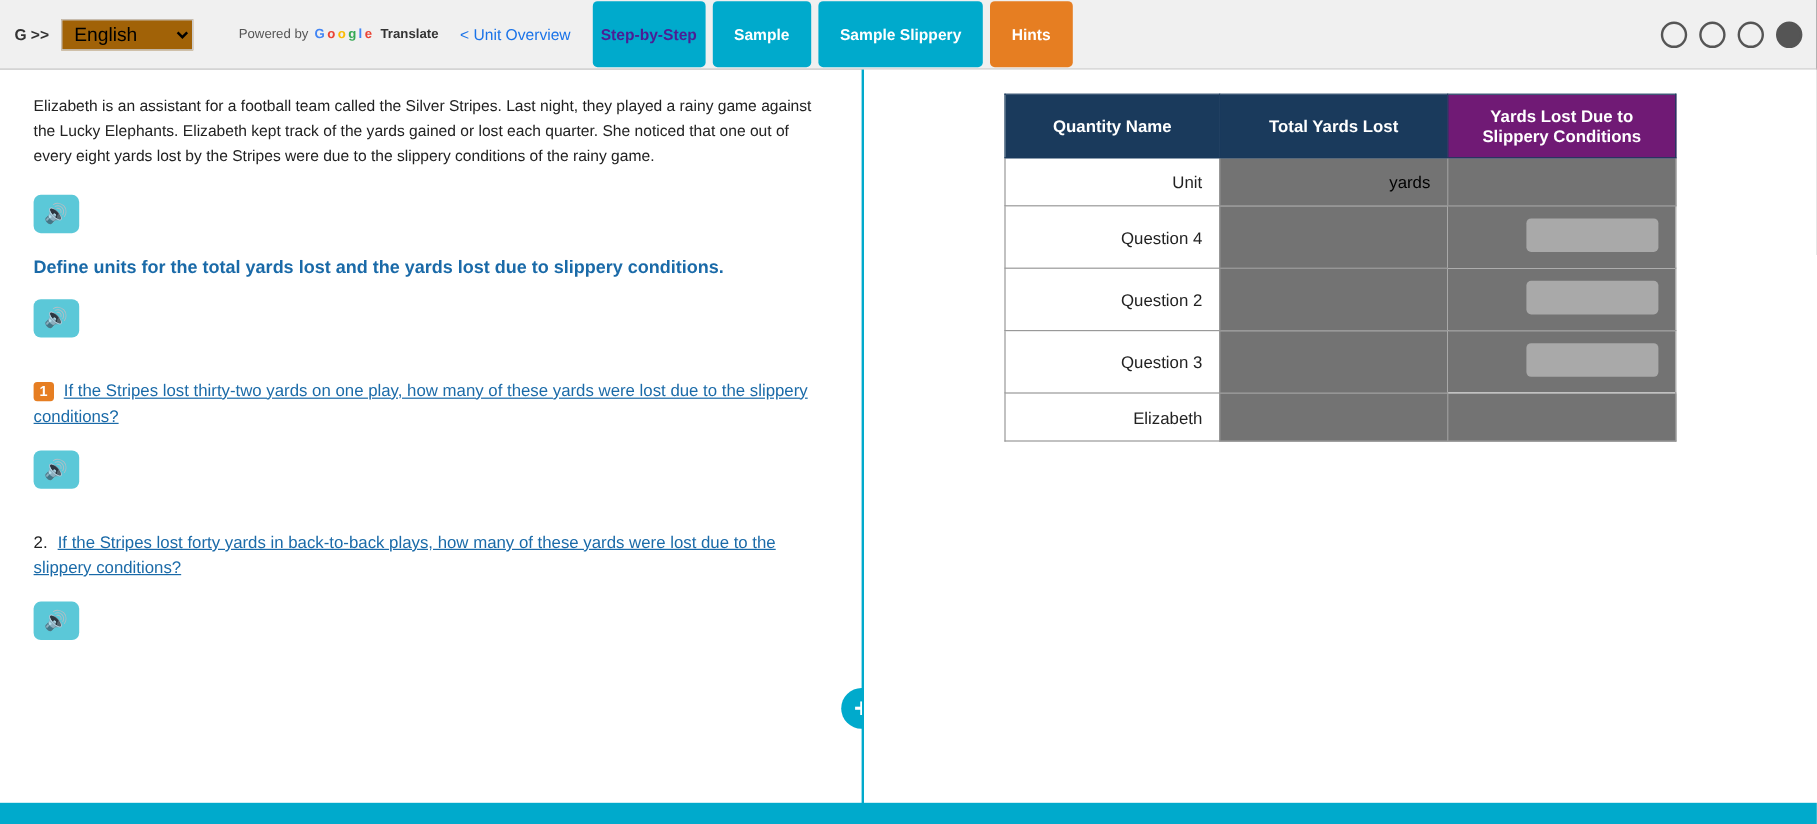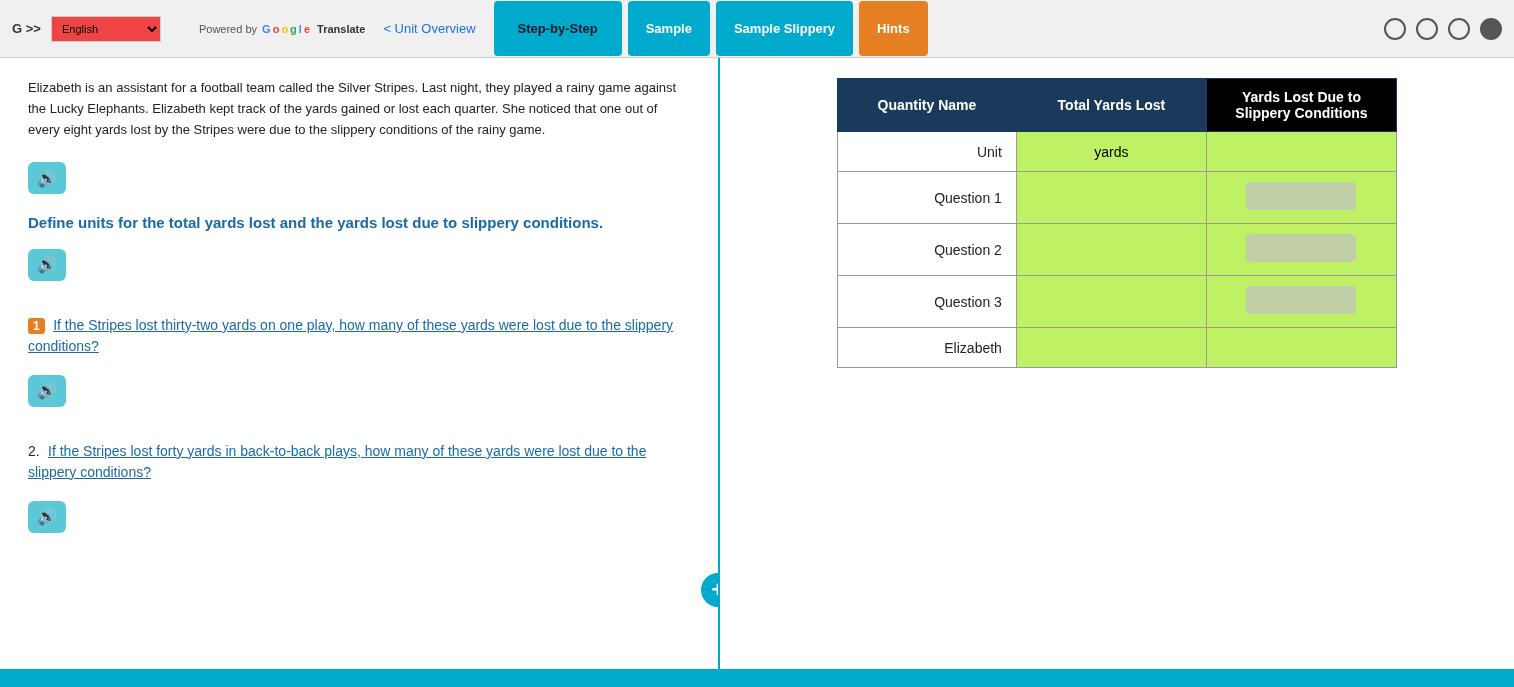--- a/index.html
+++ b/index.html
@@ -24,23 +24,23 @@
     }
 
     .g-arrow {
       font-size: 13px;
       color: #333;
       font-weight: bold;
     }
 
     .language-select {
       border: 1px solid #ccc;
-      background: #ef4444;
+      background: #a16207;
       padding: 3px 6px;
-      font-size: 11px;
+      font-size: 16px;
       height: 26px;
       min-width: 110px;
     }
 
     .powered-by {
       font-size: 11px;
       color: #555;
       display: flex;
       align-items: center;
       gap: 2px;
@@ -63,23 +63,23 @@
     }
 
     .nav-buttons {
       display: flex;
       gap: 6px;
       margin-left: 8px;
     }
 
     .btn-step {
       background: #00aacc;
-      color: #0f172a;
+      color: #4c1d95;
       border: none;
-      padding: 7px 24px;
+      padding: 7px 7px;
       font-size: 13px;
       font-weight: bold;
       border-radius: 4px;
       cursor: pointer;
     }
 
     .btn-solver {
       background: #00aacc;
       color: white;
       border: none;
@@ -232,31 +232,31 @@
       width: 160px;
     }
 
     .data-table th.total-header {
       background: #1a3a5c;
       color: white;
       width: 170px;
     }
 
     .data-table th.yards-lost-header {
-      background: #000000;
+      background: #701a75;
       color: white;
       width: 170px;
     }
 
     .data-table td {
       border: 1px solid #999;
       padding: 10px 14px;
       font-size: 14px;
-      text-align: center;
-      background: #bef264;
+      text-align: right;
+      background: #737373;
       min-height: 36px;
       height: 40px;
     }
 
     .data-table td.label-cell {
       text-align: right;
       font-size: 14px;
       color: #222;
       background: white;
       font-weight: normal;
@@ -380,21 +380,21 @@
       </thead>
       <tbody>
 
         <tr>
           <td class="label-cell">Unit</td>
           <td>yards</td>
           <td></td>
         </tr>
 
         <tr>
-          <td class="label-cell">Question 1</td>
+          <td class="label-cell">Question 4</td>
           <td></td>
           <td style="position:relative;">
             <div class="table-row-btn"></div>
           </td>
         </tr>
 
         <tr>
           <td class="label-cell">Question 2</td>
           <td></td>
           <td style="position:relative;">

